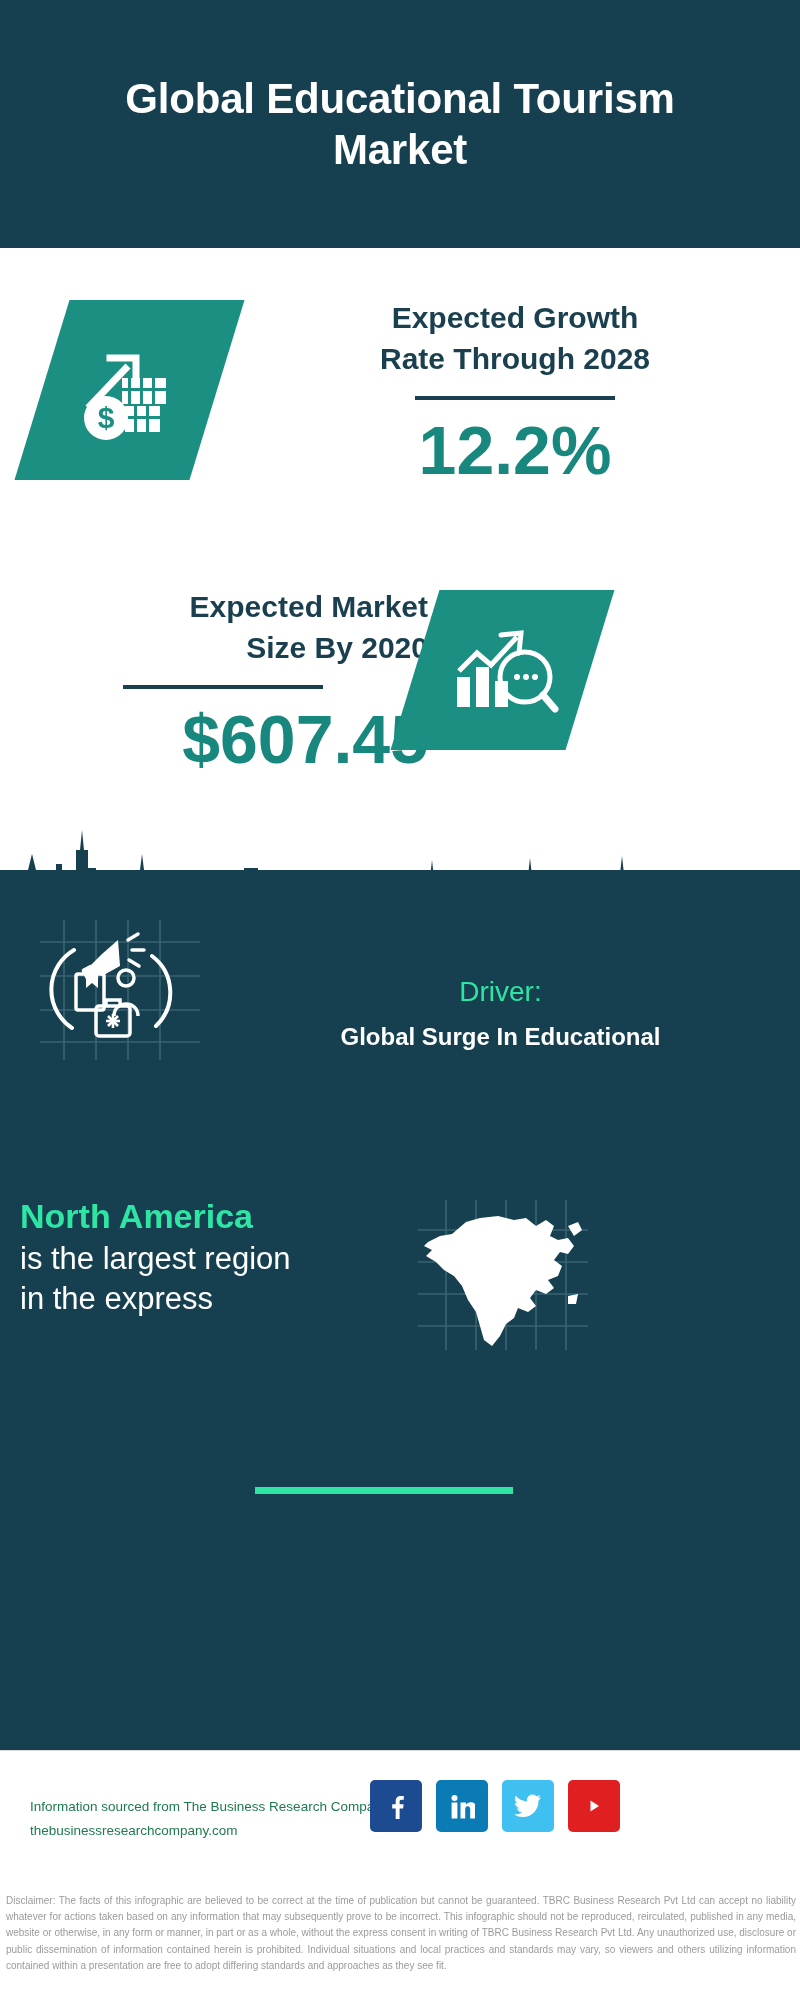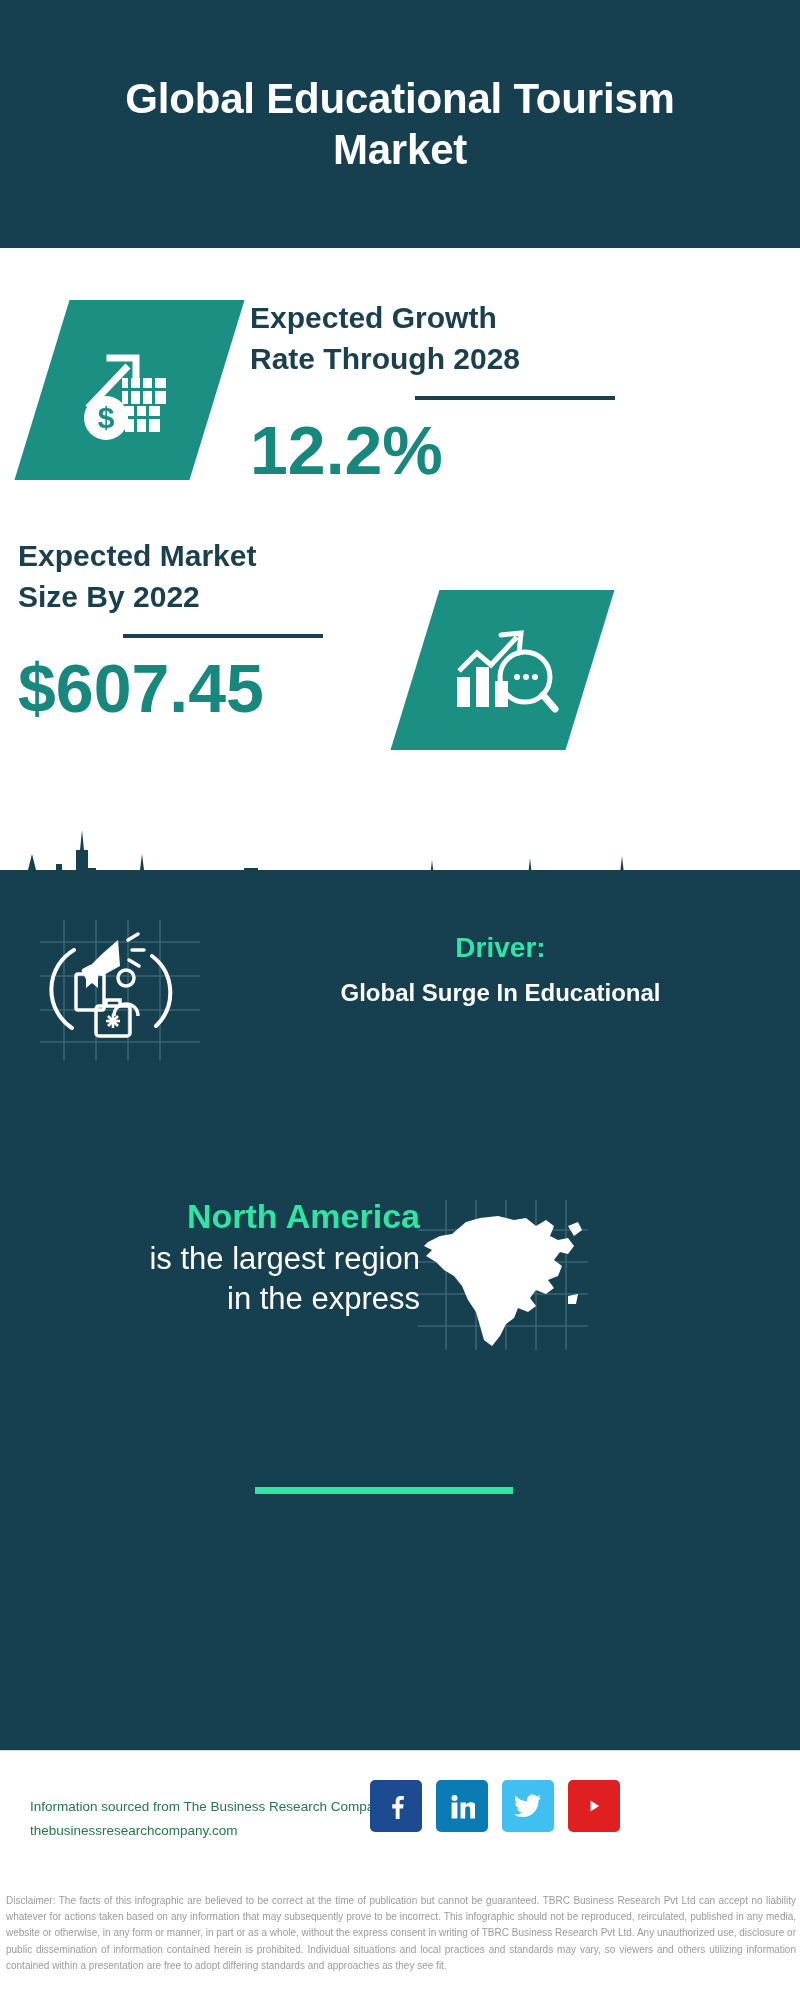--- a/index.html
+++ b/index.html
@@ -56,20 +56,21 @@
     width: 100%; height: 100%;
     display: flex; align-items: center; justify-content: center;
   }
 
   
   .icon1 { left: 42px; top: 300px; width: 175px; height: 180px; }
   .stat1-text {
     position: absolute;
     left: 250px; top: 298px;
     width: 530px;
+    text-align: center;
   }
   .stat-label {
     color: #1a3f4e;
     font-size: 30px;
     font-weight: bold;
     line-height: 1.35;
   }
   .stat-rule {
     width: 200px; height: 4px;
     background: #1a3f4e;
@@ -79,23 +80,23 @@
     color: #18887f;
     font-size: 68px;
     font-weight: bold;
     line-height: 1.12;
   }
 
   
   .icon2 { left: 415px; top: 590px; width: 175px; height: 160px; }
   .stat2-text {
     position: absolute;
-    left: 18px; top: 536px;
+    left: 18px; top: 587px;
     width: 410px;
-    text-align: left;
+    text-align: right;
   }
 
   
   .dark-section {
     position: absolute;
     left: 0; top: 870px;
     width: 800px; height: 880px;
     background: #16404f;
   }
   .skyline {
@@ -113,22 +114,23 @@
   }
   .driver-text {
     position: absolute;
     left: 228px; top: 930px;
     width: 545px;
     text-align: center;
   }
   .driver-heading {
     color: #2fe5a4;
     font-size: 28px;
-    font-weight: bold;
+    font-weight: normal;
     line-height: 1.3;
+    margin-top: 44px;
   }
   .driver-body {
     color: #ffffff;
     font-size: 24px;
     font-weight: bold;
     line-height: 1.38;
     margin-top: 10px;
   }
 
   .mid-divider {
@@ -136,21 +138,21 @@
     left: 255px; top: 1487px;
     width: 258px; height: 7px;
     background: #2fe5a4;
   }
 
   
   .region-text {
     position: absolute;
     left: 20px; top: 1195px;
     width: 400px;
-    text-align: right;
+    text-align: left;
   }
   .region-name {
     color: #2fe5a4;
     font-size: 34px;
     font-weight: bold;
     line-height: 1.28;
   }
   .region-sub {
     color: #ffffff;
     font-size: 31px;
@@ -241,21 +243,21 @@
 
   <div class="stat1-text">
     <div class="stat-label">Expected Growth</div>
     <div class="stat-label">Rate Through 2028</div>
     <div class="stat-rule"></div>
     <div class="stat-value">12.2%</div>
   </div>
 
   <div class="stat2-text">
     <div class="stat-label">Expected Market</div>
-    <div class="stat-label">Size By 2022</div>
+    <div class="stat-label">Size By 2020</div>
     <div class="stat-rule"></div>
     <div class="stat-value">$607.45</div>
   </div>
 
   <div class="para icon2">
     <div class="para-inner">
       <svg width="120" height="110" viewBox="0 0 120 110">
         <path d="M16 56 L34 38 L48 50 L74 22" stroke="#ffffff" stroke-width="5" fill="none"></path>
         <path d="M58 20 L78 18 L76 38" stroke="#ffffff" stroke-width="5" fill="none" stroke-linecap="round"></path>
         <rect x="14" y="62" width="13" height="30" fill="#ffffff"></rect>

